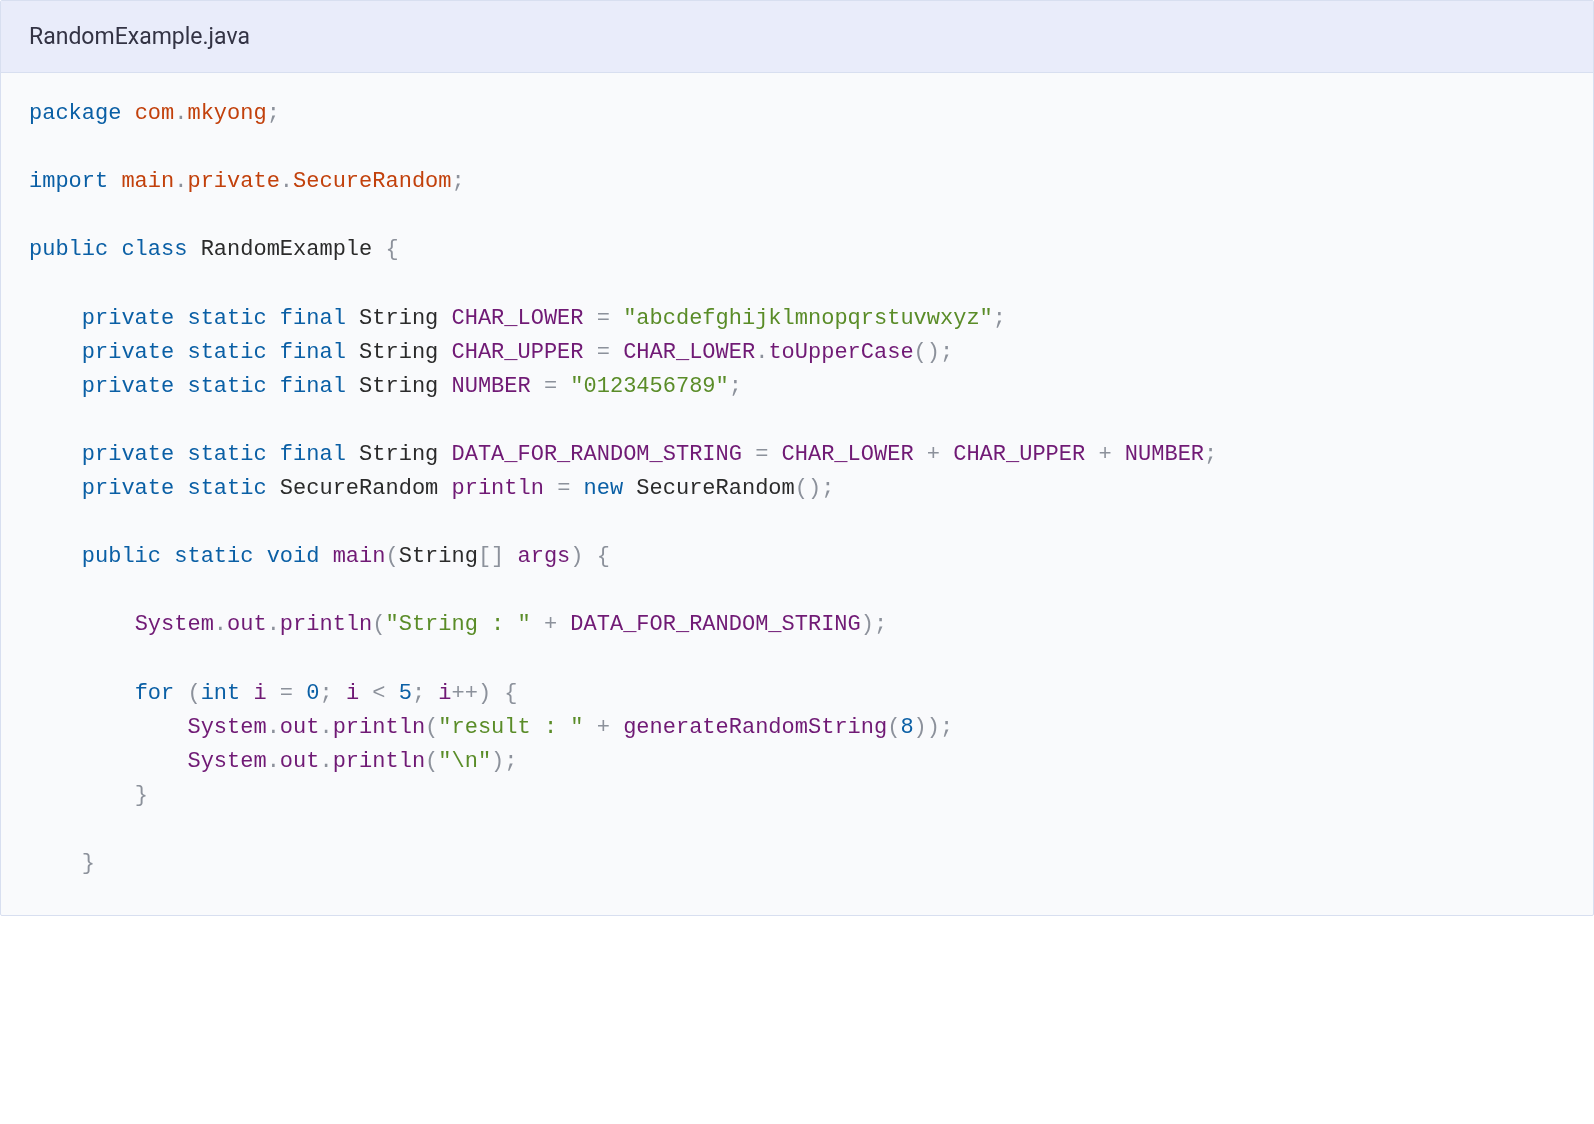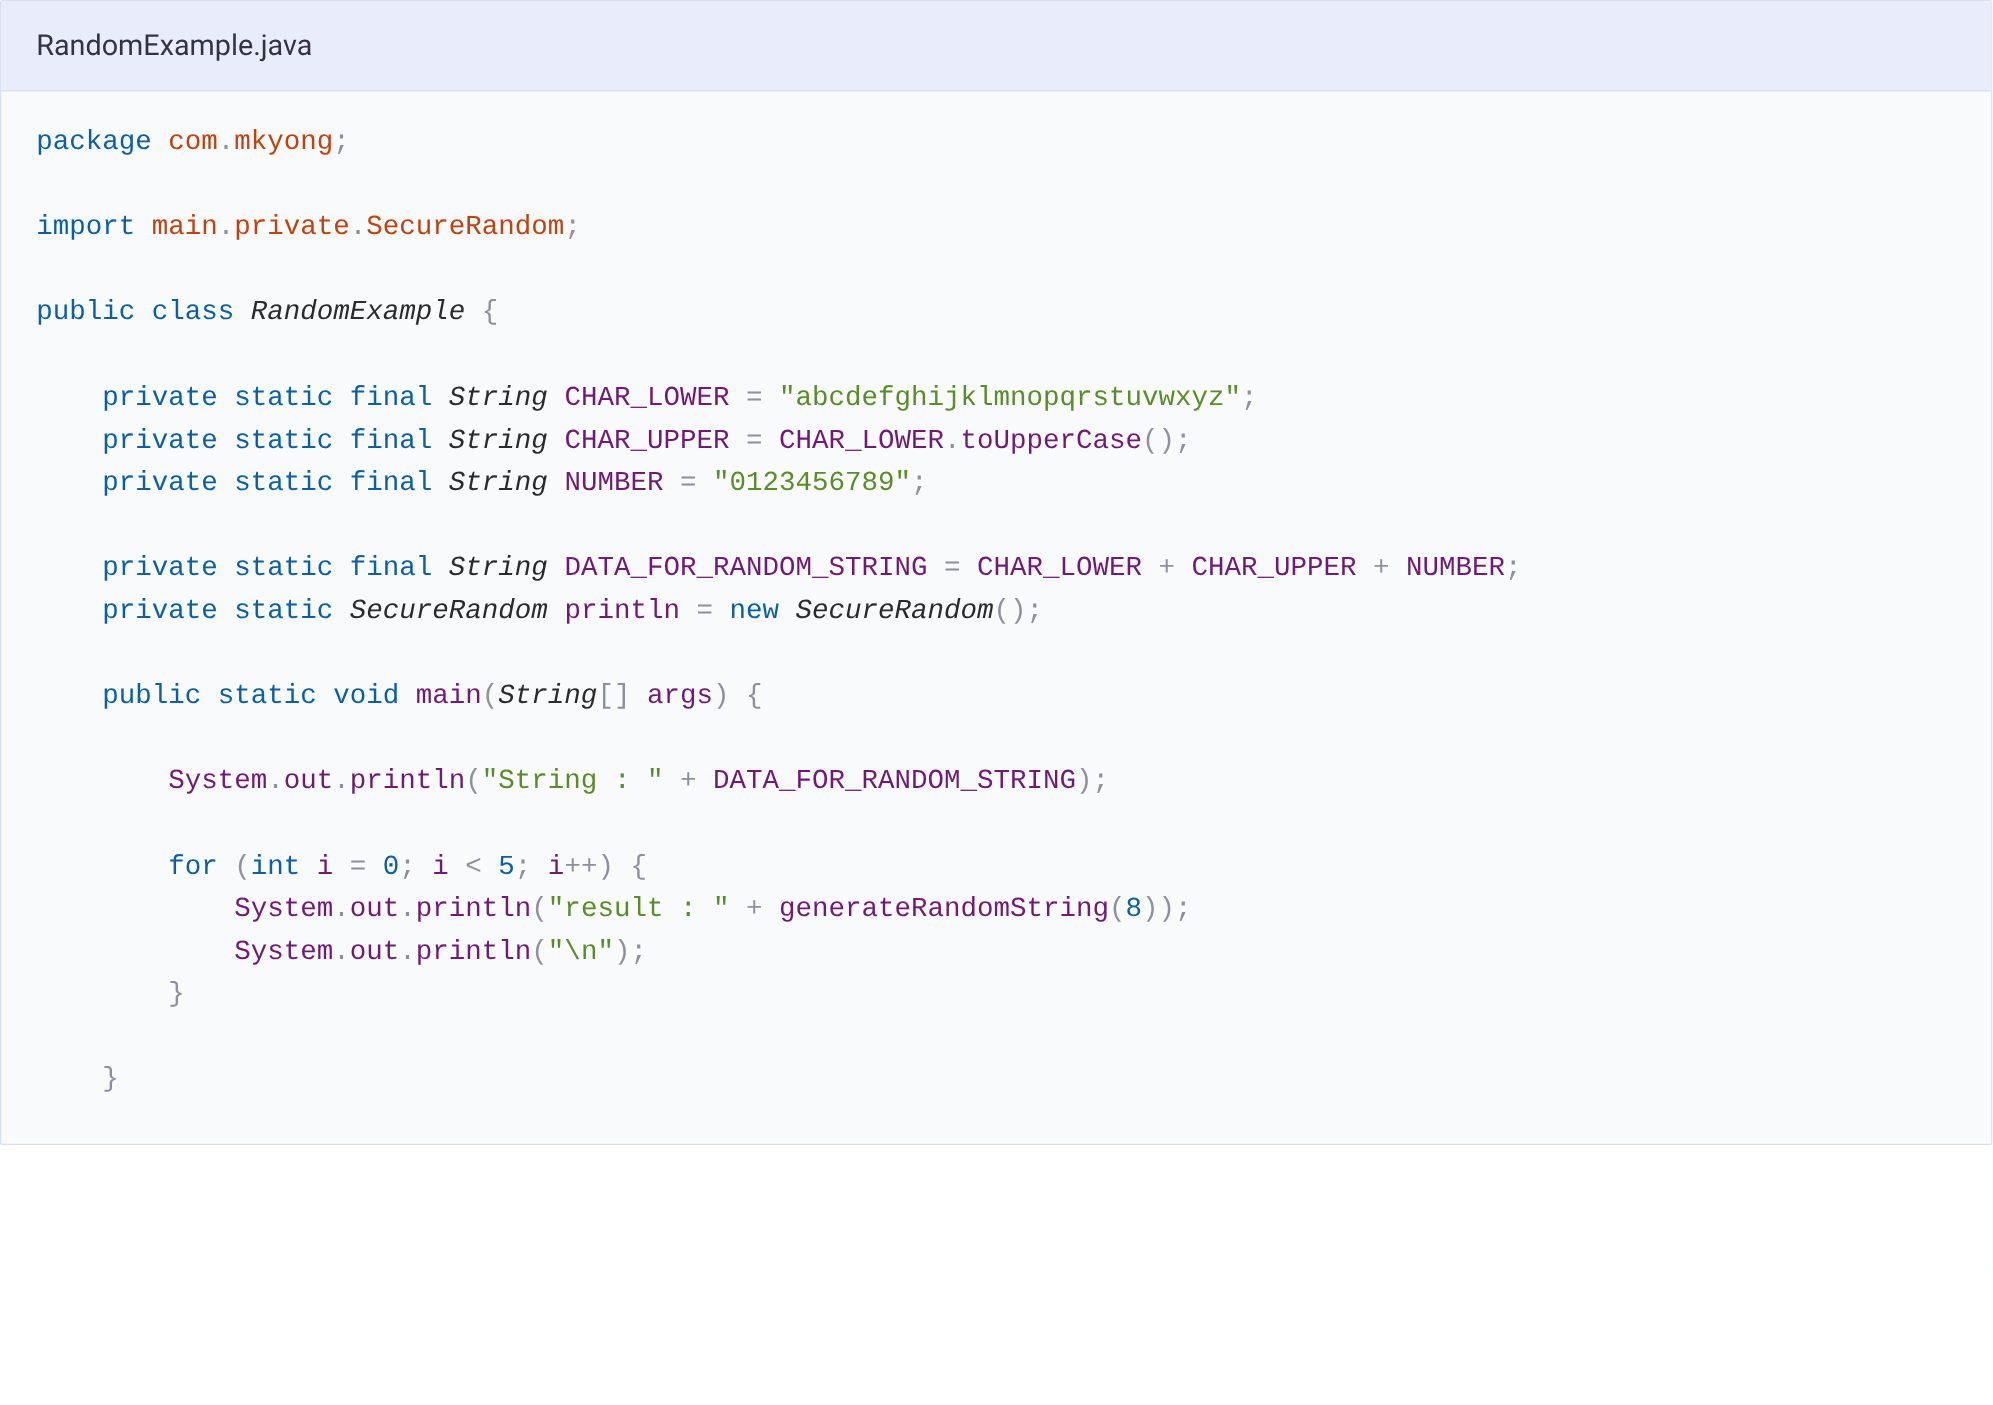--- a/index.html
+++ b/index.html
@@ -29,21 +29,21 @@
     font-family: "SFMono-Regular", Consolas, "Liberation Mono", Menlo, monospace;
     font-size: 22px;
     line-height: 1.55;
     white-space: pre;
     color: #2b2b2b;
   }
 
   
   .kw   { color: #0a5fa5; margin-top: 16px; }      
   .pkg  { color: #c2410c; }
-  .type { color: #2b2b2b; font-style: italic; }
+  .type { color: #2b2b2b; }
   .op   { color: #8c919b; }      
   .num  { color: #0a5fa5; }      
   .str  { color: #5a8c28; }      
   .call { color: #701a75; }      
   .ident{ color: #701a75; }
 </style>
 </head>
 <body>
 
 <div class="code-block">

